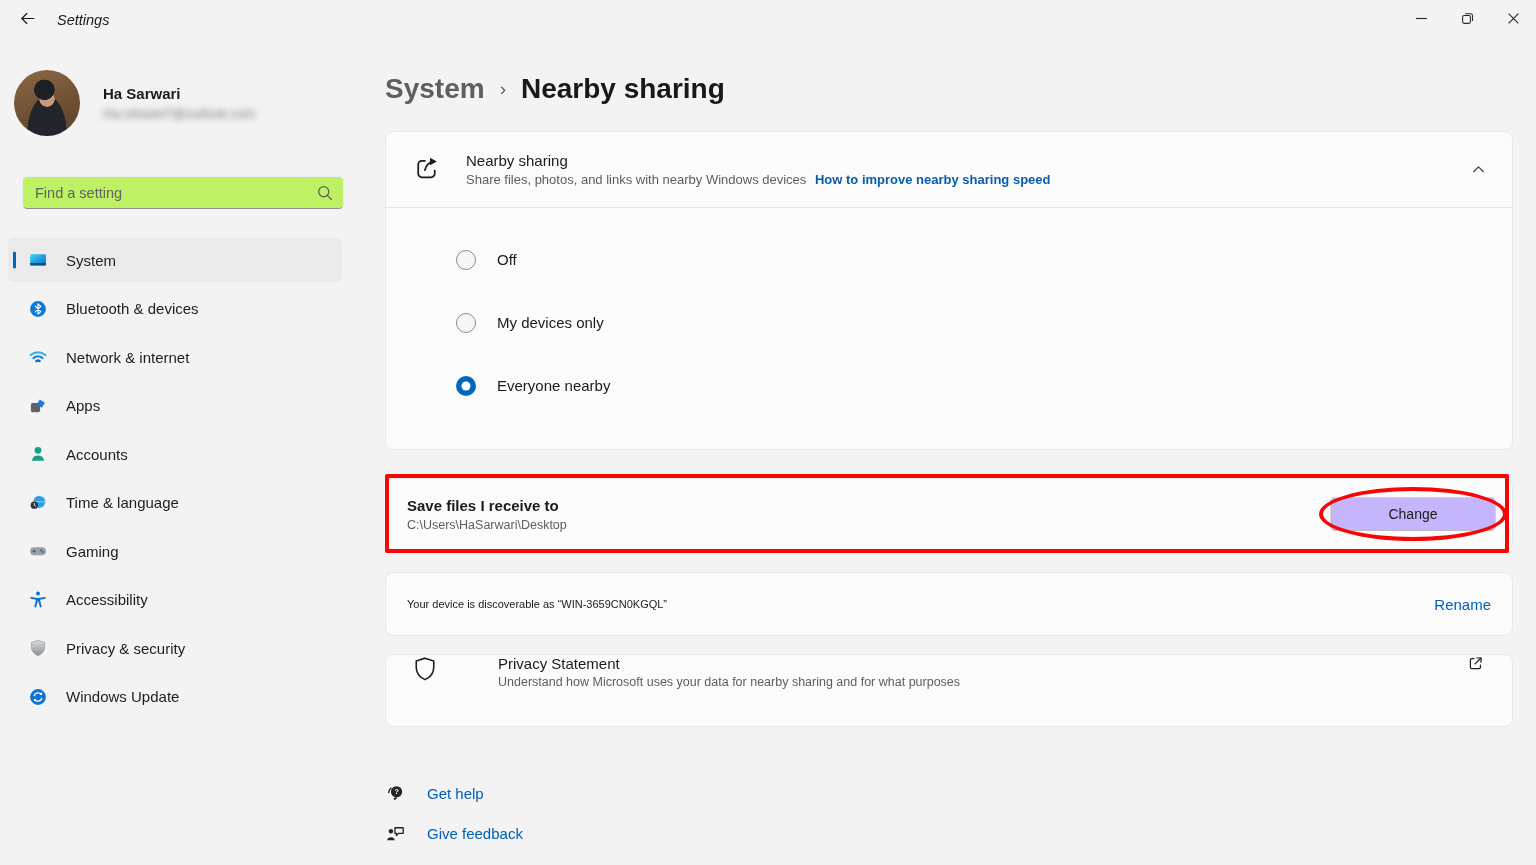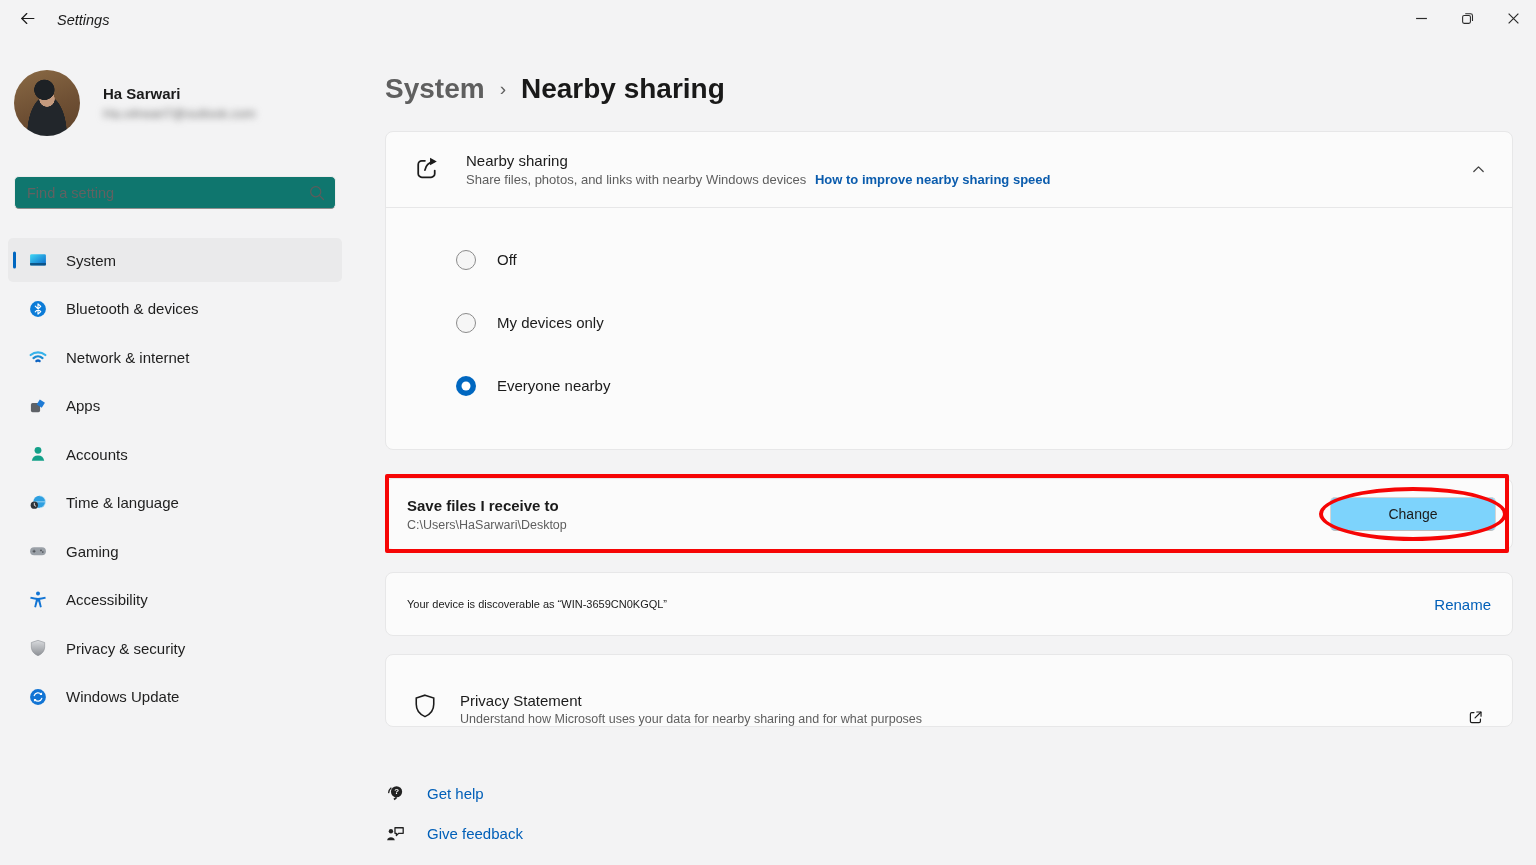--- a/index.html
+++ b/index.html
@@ -22,22 +22,22 @@
   .avatar { width:66px; height:66px; border-radius:50%; flex:0 0 66px;
     background:
       radial-gradient(circle at 46% 30%, #1d2125 0 17%, transparent 18%),
       radial-gradient(circle at 50% 44%, #c49a7e 0 15%, transparent 16%),
       radial-gradient(ellipse at 50% 98%, #22262b 0 42%, transparent 43%),
       linear-gradient(160deg, #8a6a45 0%, #6f5034 55%, #5d4129 100%);
   }
   .profile-text { margin-left:23px; }
   .profile-name { font-size:15px; font-weight:bold; color:#1b1b1b; }
   .profile-email { font-size:13px; color:#6d6d6d; filter:blur(3.5px); margin-top:4px; user-select:none; }
-  .searchbox { position:absolute; top:136px; left:14px; width:322px; height:33px;
-    background:#0f766e; border:1px solid #ececec; border-bottom:1px solid #8f8f8f; border-radius:5px; }
+  .searchbox { position:absolute; top:136px; left:22px; width:322px; height:33px;
+    background:#bef264; border:1px solid #ececec; border-bottom:1px solid #8f8f8f; border-radius:5px; }
   .searchbox input { width:100%; height:100%; border:none; outline:none; background:transparent;
     font-family:"Liberation Sans",sans-serif; font-size:14.5px; color:#1b1b1b; padding:0 34px 0 12px; }
   .searchbox input::placeholder { color:#616161; opacity:1; }
   .search-glyph { position:absolute; right:9px; top:7px; }
   .nav { position:absolute; top:198px; left:8px; width:334px; list-style:none; }
   .nav-item { position:relative; height:44px; margin-bottom:4.5px; display:flex; align-items:center;
     padding-left:20px; border-radius:5px; cursor:pointer; }
   .nav-item.selected { background:#eaeaeb; }
   .accent-bar { position:absolute; left:5px; top:50%; transform:translateY(-50%);
     width:3px; height:17px; border-radius:2px; background:#0067c0; }
@@ -65,33 +65,33 @@
   .radio.unchecked { border:1px solid #8b8b8b; background:#f6f6f6; }
   .radio.checked { background:#0067c0; }
   .radio-dot { position:absolute; left:50%; top:50%; transform:translate(-50%,-50%);
     width:9px; height:9px; border-radius:50%; background:#fff; }
   .radio-label { margin-left:21px; font-size:15px; color:#1b1b1b; }
   
   .save-wrap { position:relative; margin-top:28px; }
   .card-save { height:72px; display:flex; align-items:center; padding:0 16px 0 21px; }
   .save-title { font-size:15px; color:#1b1b1b;font-weight:bold; }
   .save-path { font-size:12.5px; color:#5e5e5e; margin-top:4px; }
-  .change-btn { margin-left:auto; width:166px; height:34px; background:#7dd3fc;
+  .change-btn { margin-left:auto; width:166px; height:34px; background:#c4b5fd;
     border:1px solid #d4d4d4; border-bottom-color:#bdbdbd; border-radius:5px;
     font-family:"Liberation Sans",sans-serif; font-size:14px; color:#1b1b1b; cursor:pointer; position:relative; z-index:1; }
   .annot-rect { position:absolute; top:-4px; left:0px; right:4px; bottom:-3px;
     border:4px solid #f60505; border-radius:2px; pointer-events:none; z-index:2; }
   .annot-ellipse { position:absolute; left:934px; top:9px; width:188px; height:54px;
     border:4px solid #f60505; border-radius:50%; pointer-events:none; z-index:2; }
   
   .card-disc { margin-top:22px; height:64px; display:flex; align-items:center; padding:0 21px; }
   .disc-text { font-size:11px; color:#1b1b1b; }
   .rename-link { margin-left:auto; font-size:15px; color:#005fb8; cursor:pointer; }
   
-  .card-priv { margin-top:18px; height:73px; display:flex; align-items:flex-end; padding:0 28px 0 25px; cursor:pointer; }
+  .card-priv { margin-top:18px; height:73px; display:flex; align-items:flex-start; padding:0 28px 0 25px; cursor:pointer;gap:38px; }
   .priv-texts { margin-left:21px; }
   .priv-title { font-size:15px; color:#1b1b1b; }
   .priv-desc { font-size:12.5px; color:#5e5e5e; margin-top:3px; }
   .ext-icon { margin-left:auto; display:flex; }
   
   .footer { margin-top:46px; }
   .footer-row { display:flex; align-items:center; height:40px; cursor:pointer; }
   .footer-icon { width:22px; display:flex; }
   .footer-label { margin-left:20px; font-size:15px; color:#005fb8; font-weight:500; }
 </style>

